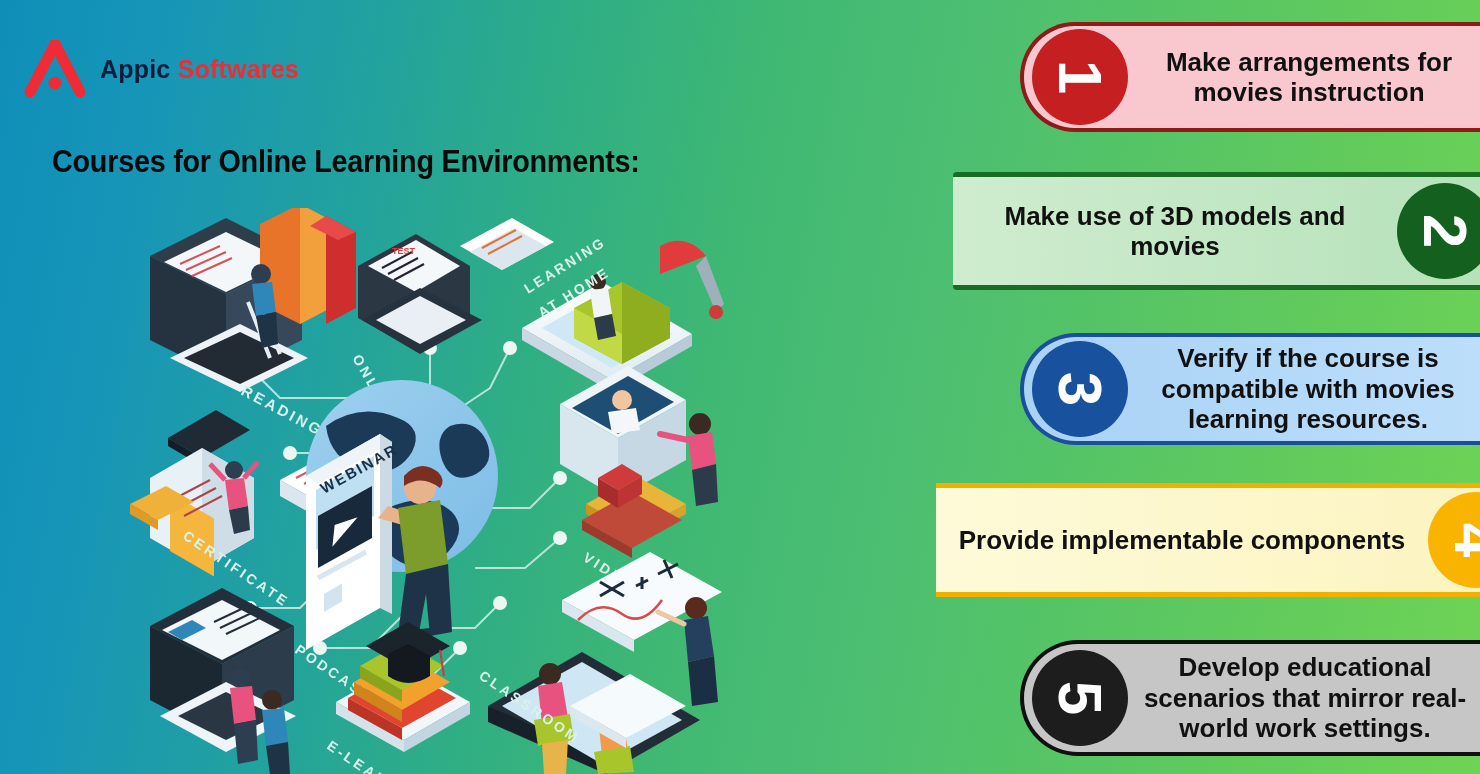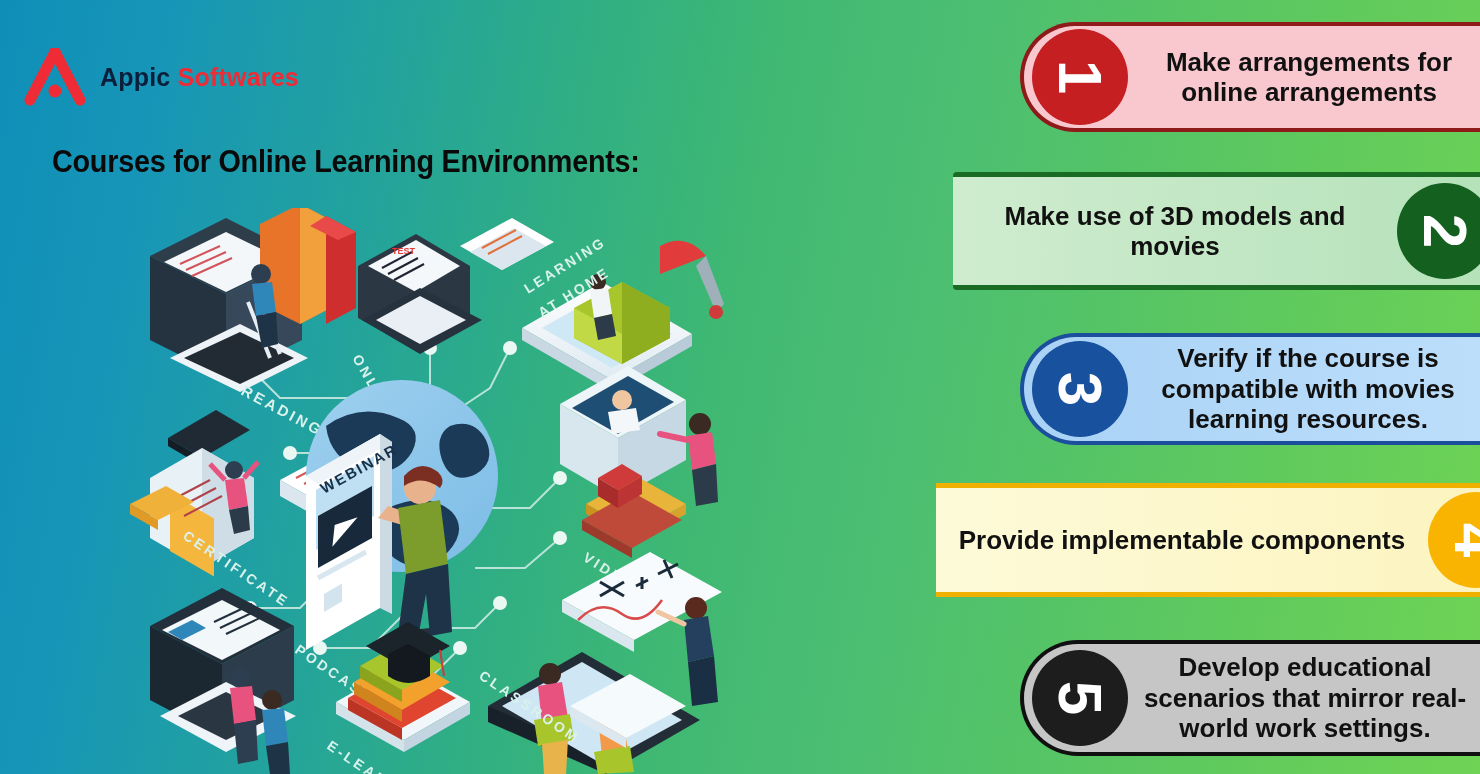--- a/index.html
+++ b/index.html
@@ -13,21 +13,21 @@
         #2fae85 36%,
         #3fb873 48%,
         #4cbe72 60%,
         #55c466 72%,
         #62cb5b 86%,
         #6fd455 100%);
     position:relative;
   }
 
   
-  .logo { position:absolute; left:24px; top:48px; display:flex; align-items:center; gap:14px; }
+  .logo { position:absolute; left:24px; top:40px; display:flex; align-items:center; gap:14px; }
   .logo-mark { width:62px; height:58px; position:relative; }
   .logo-text { font-size:25px; font-weight:700; letter-spacing:.2px; white-space:nowrap; }
   .logo-text .w1 { color:#0b1f3a; }
   .logo-text .w2 { color:#ef2b36; }
 
   
   .headline {
     position:absolute; left:52px; top:144px;
     font-size:31px; font-weight:700; color:#0a0a0a;
     letter-spacing:-.3px; white-space:nowrap;
@@ -397,21 +397,21 @@
     <path d="M440 498 L440 508 L496 540 L496 530 Z" fill="#dbe8f0"></path>
   </g>
   <text x="348" y="470" fill="#d9f2ec" font-size="14" font-weight="700" letter-spacing="3" transform="rotate(34 348 470)">CLASSROOM</text>
 </svg>
 </div>
 
 <div class="card" id="card-1">
   <div class="badge">
     <span>1</span>
   </div>
-  <div class="ctext">Make arrangements for online arrangements</div>
+  <div class="ctext">Make arrangements for movies instruction</div>
 </div>
 
 <div class="card" id="card-2">
   <div class="ctext">Make use of 3D models and movies</div>
   <div class="badge">
     <span>2</span>
   </div>
 </div>
 
 <div class="card" id="card-3">

